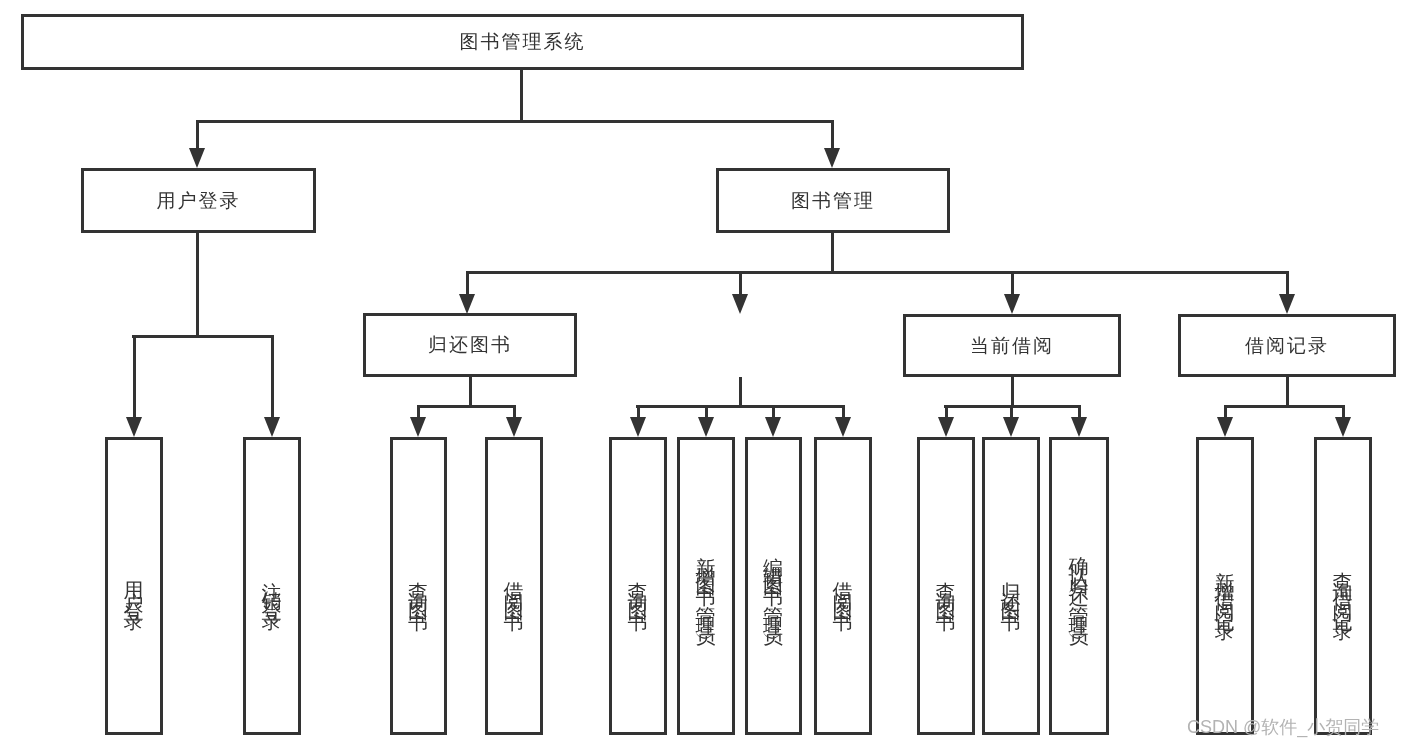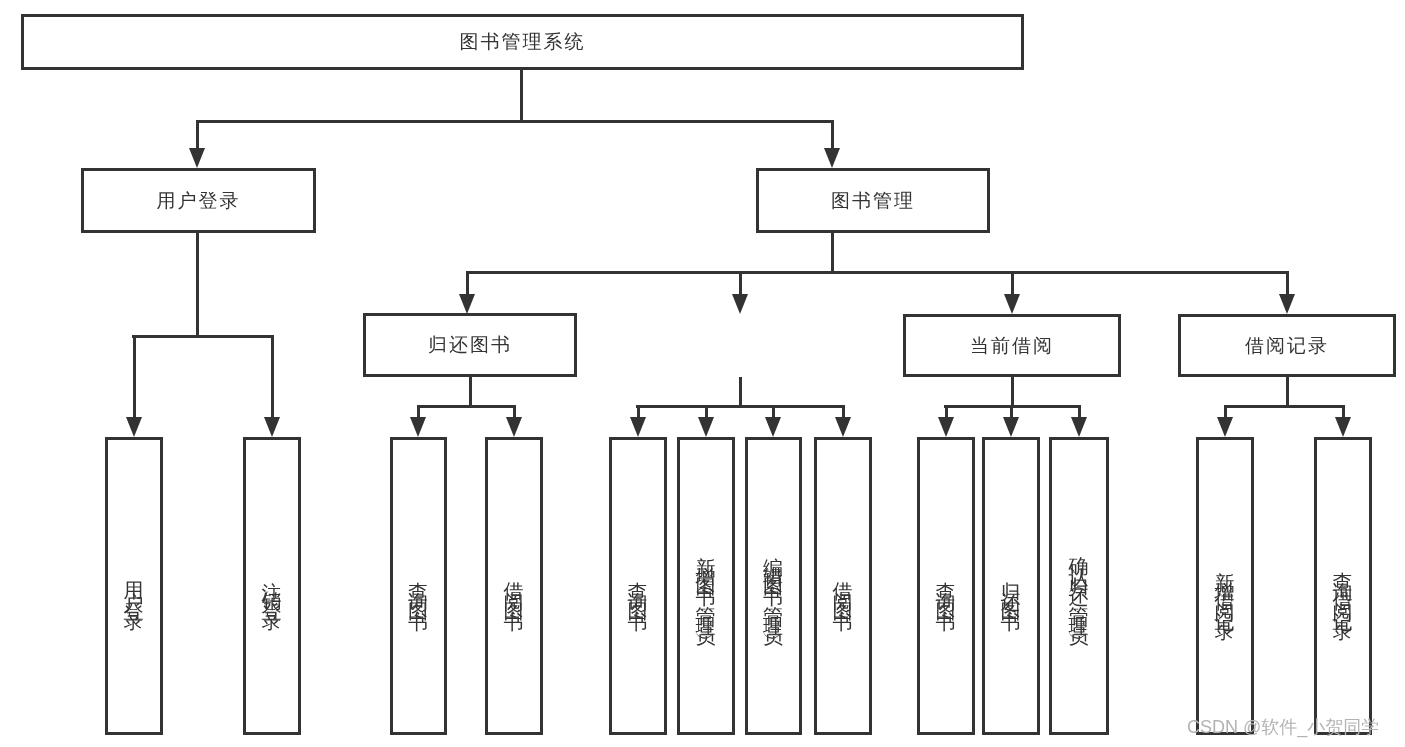--- a/index.html
+++ b/index.html
@@ -52,21 +52,21 @@
 <div class="canvas">
 
   <div class="box" style="left:21px;top:14px;width:1003px;height:56px;">
     <span class="hlabel">图书管理系统</span>
   </div>
 
   <div class="box" style="left:81px;top:168px;width:235px;height:65px;">
     <span class="hlabel">用户登录</span>
   </div>
 
-  <div class="box" style="left:756px;top:168px;width:234px;height:65px;">
+  <div class="box" style="left:716px;top:168px;width:234px;height:65px;">
     <span class="hlabel">图书管理</span>
   </div>
 
   <div class="box" style="left:363px;top:313px;width:214px;height:64px;">
     <span class="hlabel">归还图书</span>
   </div>
 
 
   <div class="box" style="left:1178px;top:314px;width:218px;height:63px;">
     <span class="hlabel">借阅记录</span>

